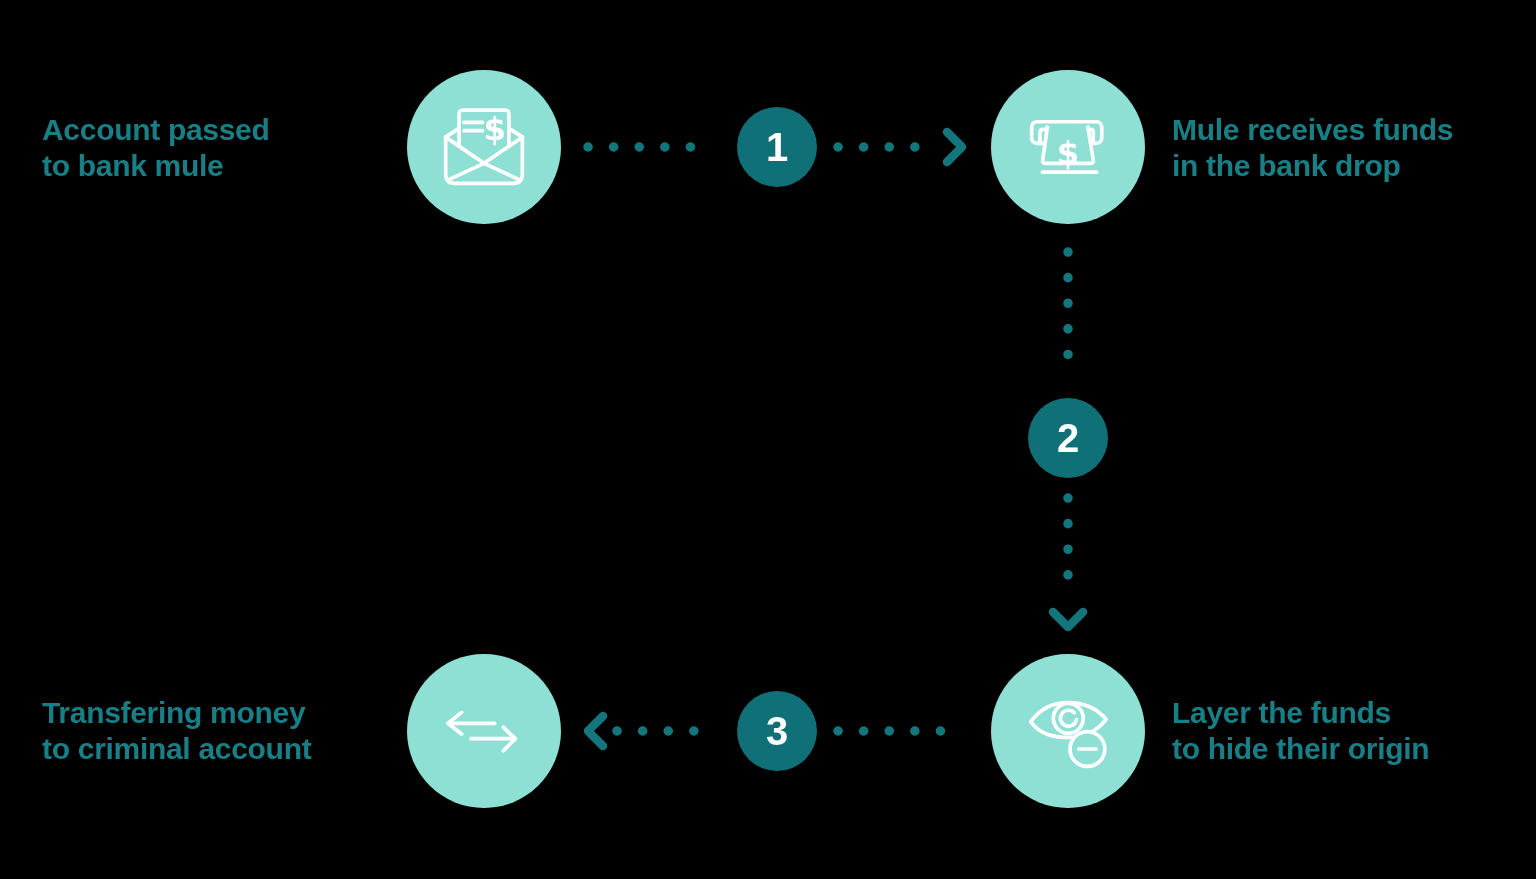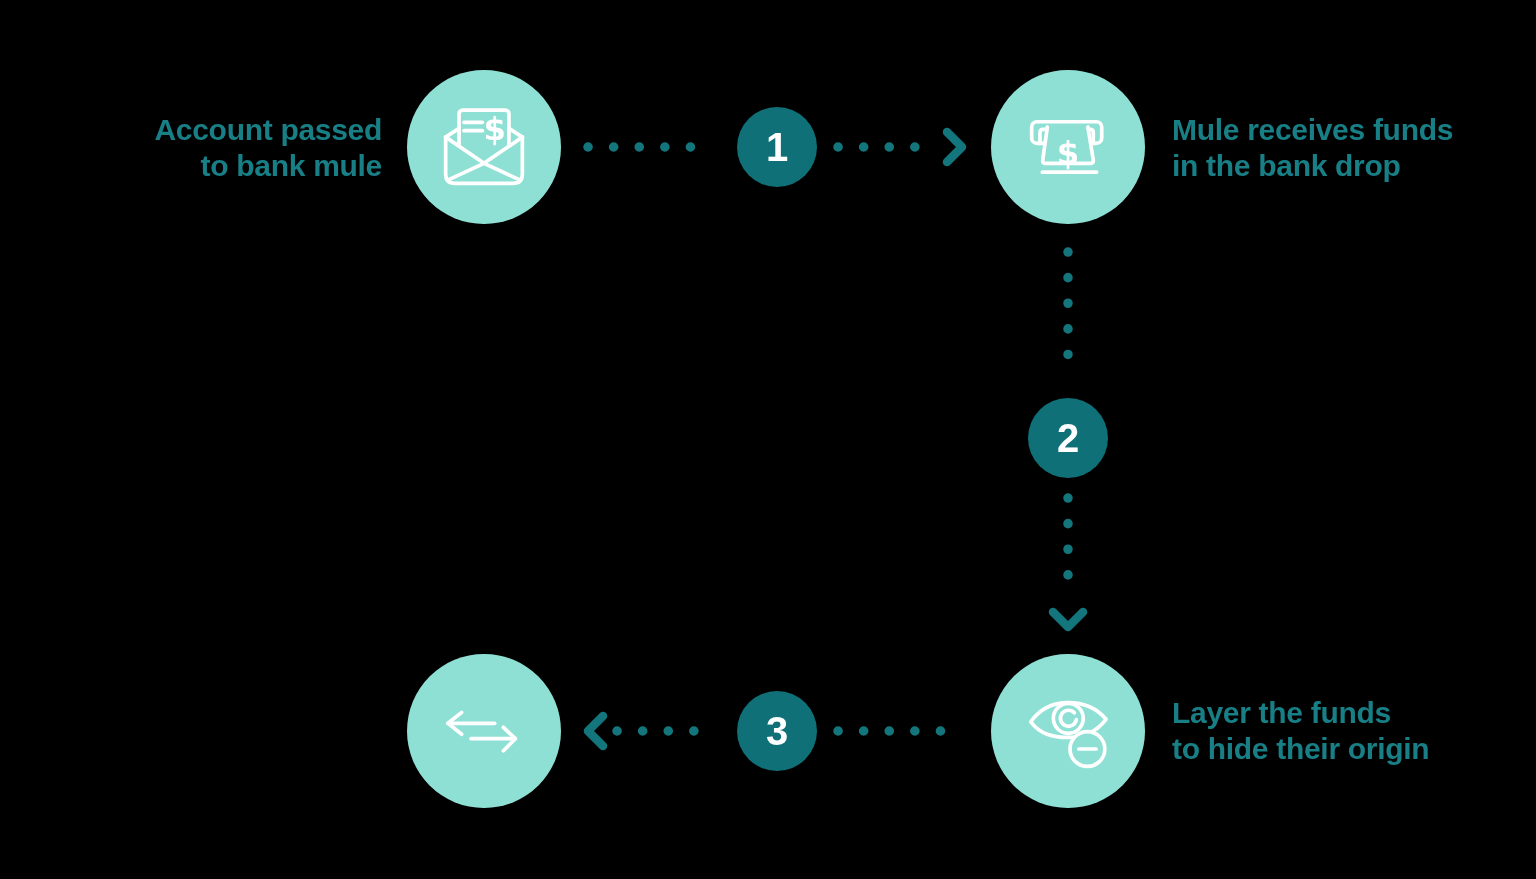--- a/index.html
+++ b/index.html
@@ -26,21 +26,21 @@
 
   .connector-layer{position:absolute;left:0;top:0;width:1536px;height:879px;pointer-events:none;}
   .dots{fill:none;stroke:var(--connector);stroke-width:9.5;stroke-linecap:round;stroke-dasharray:0.1 25.5;}
   .chev{fill:none;stroke:var(--connector);stroke-width:8.5;stroke-linecap:round;stroke-linejoin:round;}
 
   .badge{position:absolute;width:80px;height:80px;border-radius:50%;background:var(--badge_fill);
          display:flex;align-items:center;justify-content:center;}
   .badge span{color:var(--badge_text);font-size:40px;font-weight:bold;line-height:1;}
 
   .label{position:absolute;color:var(--label_text);font-weight:bold;font-size:30px;line-height:36px;letter-spacing:-0.3px;}
-  .label.align-right{text-align:right;}
+  .label.align-right{text-align:left;}
   .label.align-left{text-align:left;}
 
   .pos-node-1{left:407px;top:70px;}
   .pos-node-2{left:991px;top:70px;}
   .pos-node-3{left:991px;top:654px;}
   .pos-node-4{left:407px;top:654px;}
   .pos-badge-1{left:737px;top:107px;}
   .pos-badge-2{left:1028px;top:398px;}
   .pos-badge-3{left:737px;top:691px;}
   .pos-label-1{left:42px;top:112px;width:340px;}
@@ -109,20 +109,24 @@
       <path class="stk" d="M 54.1,38.2 A 5.2,5.2 0 1 0 55.4,42.6"></path>
       <circle class="mskstk" cx="62.6" cy="61.7" r="11.3"></circle>
       <path class="stk" d="M 57,61.7 H 68.2"></path>
     </svg>
   </div>
   <div class="label align-left pos-label-3">
     <div>Layer the funds</div>
     <div>to hide their origin</div>
   </div>
 
+  <div class="label align-right pos-label-4">
+    <div>Transfering money</div>
+    <div>to criminal account</div>
+  </div>
   <div class="node pos-node-4">
     <svg viewBox="0 0 100 100">
       <path class="stk" d="M 26.6,45 H 56.9"></path>
       <polyline class="stk" points="35.5,37.9 26.6,45 35.5,52.1"></polyline>
       <path class="stk" d="M 41.6,55 H 70.3"></path>
       <polyline class="stk" points="62.6,47.6 70.3,55 62.6,62.8"></polyline>
     </svg>
   </div>
 
   <div class="badge pos-badge-1">

